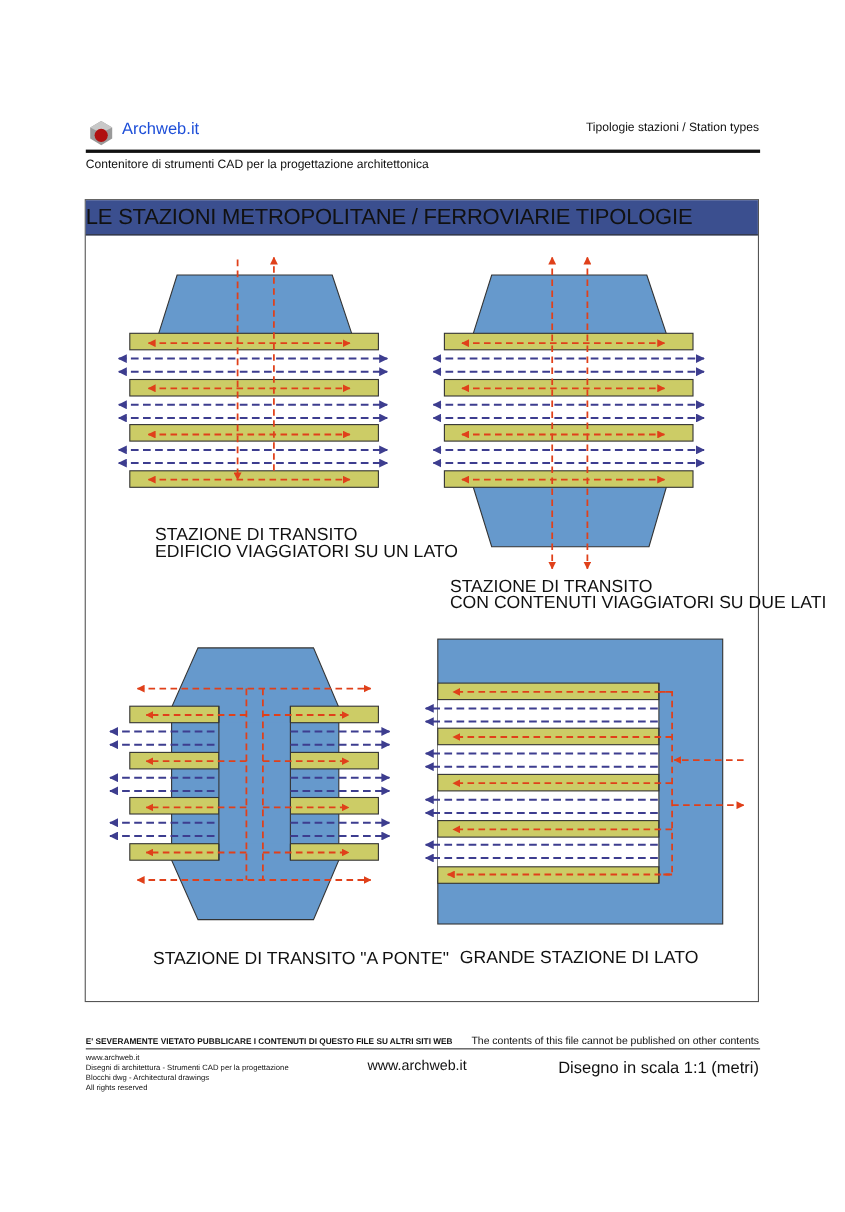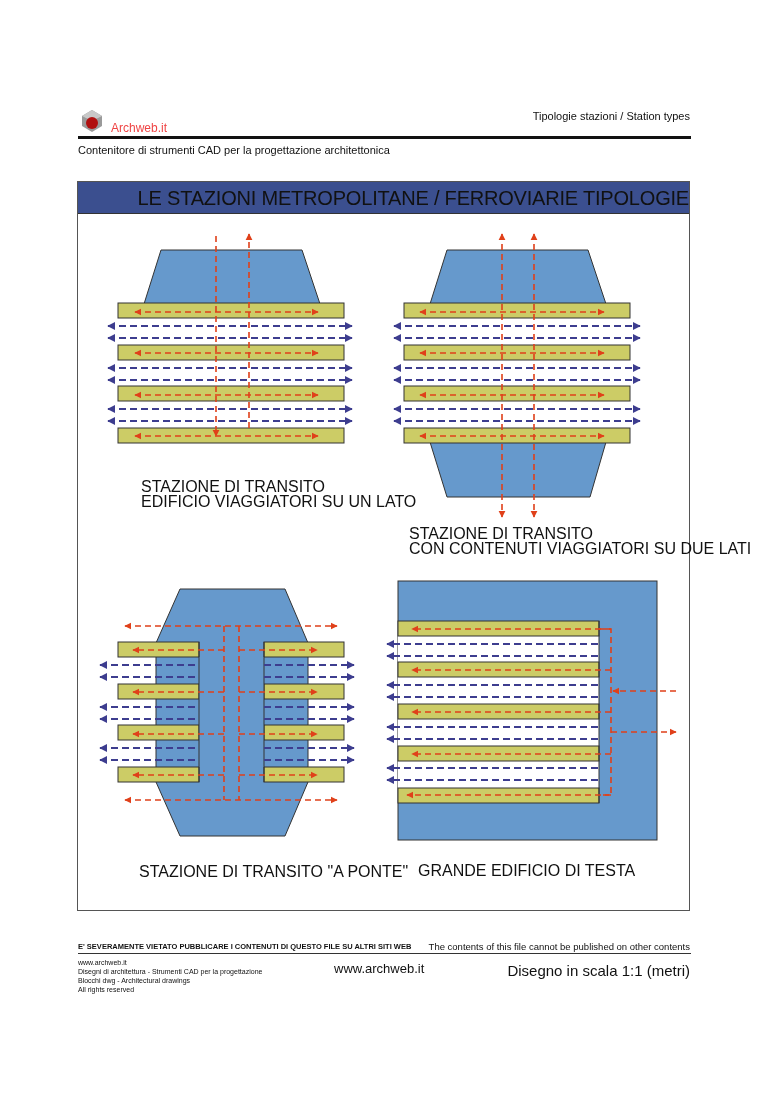--- a/index.html
+++ b/index.html
@@ -1,24 +1,24 @@
 <!DOCTYPE html>
 <html><head>
 <meta charset="utf-8">
 <style>
   html, body { margin: 0; padding: 0; background: #ffffff; }
   body { width: 768px; height: 1102px; position: relative; font-family: "Liberation Sans", sans-serif; color: #111; overflow: hidden; }
   .abs { position: absolute; }
   .logo-icon { left: 80px; top: 109px; width: 24px; height: 24px; }
-  .logo-text { left: 111px; top: 121px; font-size: 12px; font-weight: 400; color: #ef4444; }
+  .logo-text { left: 111px; top: 109px; font-size: 15px; font-weight: 400; color: #1d4ed8; }
   .section-label { right: 78px; top: 110px; font-size: 11px; color: #111; }
   .header-rule { left: 78px; top: 136px; width: 613px; height: 3px; background: #111; }
   .tagline { left: 78px; top: 144px; font-size: 11px; color: #111; }
   .frame { left: 77px; top: 181px; width: 613px; height: 730px; border: 1px solid #555; box-sizing: border-box; }
-  .title-bar { left: 78px; top: 182px; width: 611px; height: 32px; background: #3b4f8f; border-bottom: 1px solid #333; box-sizing: border-box; text-align: right; }
+  .title-bar { left: 78px; top: 182px; width: 611px; height: 32px; background: #3b4f8f; border-bottom: 1px solid #333; box-sizing: border-box; text-align: left; }
   .title-text { font-size: 20px; line-height: 32px; color: #111; letter-spacing: -0.2px; }
   svg.diagram { position: absolute; left: 0; top: 0; }
   .caption { font-size: 16px; line-height: 15px; color: #111; }
   .footer-rule { left: 78px; top: 953px; width: 613px; height: 1px; background: #333; }
   .warn-it { left: 78px; top: 942px; font-size: 7.5px; color: #111; font-weight: bold; }
   .warn-en { right: 78px; top: 941px; font-size: 9.5px; color: #111; }
   .foot-left { left: 78px; top: 958px; font-size: 7px; line-height: 9px; color: #111; }
   .foot-url { left: 334px; top: 961px; font-size: 13px; color: #111; }
   .foot-scale { right: 78px; top: 962px; font-size: 15px; color: #111; }
 </style>
@@ -173,21 +173,21 @@
   <div>EDIFICIO VIAGGIATORI SU UN LATO</div>
 </div>
 <div class="abs caption" style="left:409px; top:526px;">
   <div>STAZIONE DI TRANSITO</div>
   <div>CON CONTENUTI VIAGGIATORI SU DUE LATI</div>
 </div>
 <div class="abs caption" style="left:139px; top:864px;">
   <div>STAZIONE  DI TRANSITO "A PONTE"</div>
 </div>
 <div class="abs caption" style="left:418px; top:863px;">
-  <div>GRANDE EDIFICIO DI TESTA</div>
+  <div>GRANDE STAZIONE DI LATO</div>
 </div>
 
 <div class="abs warn-it">E' SEVERAMENTE VIETATO PUBBLICARE I CONTENUTI DI QUESTO FILE SU ALTRI SITI WEB</div>
 <div class="abs warn-en">The contents of this file cannot be published on other contents</div>
 <div class="abs footer-rule"></div>
 <div class="abs foot-left">
   <div>www.archweb.it</div>
   <div>Disegni di architettura - Strumenti CAD  per la progettazione</div>
   <div>Blocchi dwg - Architectural drawings</div>
   <div>All rights reserved</div>

